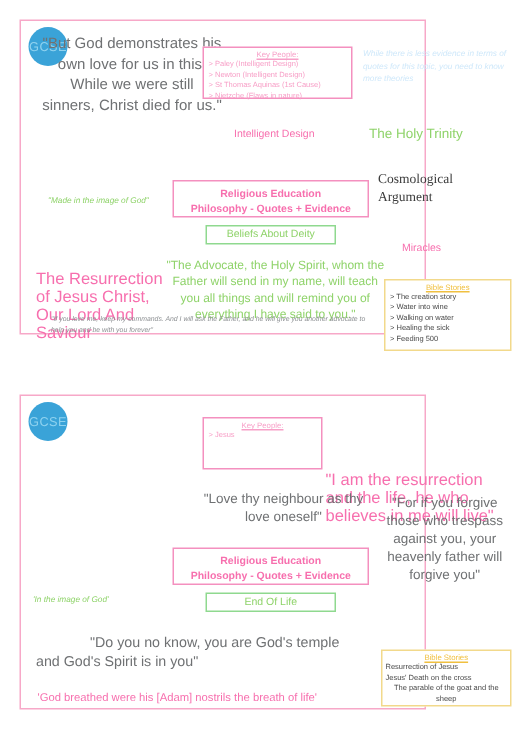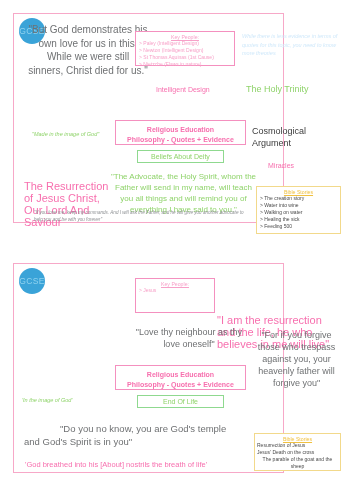--- a/index.html
+++ b/index.html
@@ -95,21 +95,21 @@
 
   <div class="el lbl-pink t-med" style="left:142px;top:72px;width:95px;">Intelligent Design</div>
 
   <div class="el lbl-green t-lg" style="left:232px;top:70px;width:110px;">The Holy Trinity</div>
 
   <div class="el box" style="left:101px;top:106px;width:131px;height:25px;">
     <div class="title-box-t1">Religious Education</div>
     <div class="title-box-t1" style="padding-top:0">Philosophy - Quotes + Evidence</div>
   </div>
 
-  <div class="el lbl-dark t-lg lh12" style="left:238px;top:112px;width:85px;">Cosmological Argument</div>
+  <div class="el lbl-dark t-lg lh12" style="left:238px;top:100px;width:85px;font-family:Liberation Serif, serif;">Cosmological Argument</div>
 
   <div class="el box-green" style="left:123px;top:136px;width:87px;height:13px;">
     <div class="lbl-green t-med center" style="line-height:12px;">Beliefs About Deity</div>
   </div>
 
   <div class="el lbl-green t-small italic" style="left:18px;top:117px;width:100px;">"Made in the image of God"</div>
 
   <div class="el lbl-pink quote-pink" style="left:10px;top:130px;width:96px;">The Resurrection of Jesus Christ, Our Lord And Saviour</div>
 
   <div class="el lbl-pink t-med" style="left:254px;top:148px;width:70px;">Miracles</div>
@@ -151,21 +151,21 @@
   </div>
 
   <div class="el box-green" style="left:123px;top:131px;width:87px;height:13px;">
     <div class="lbl-green t-med center" style="line-height:12px;">End Of Life</div>
   </div>
 
   <div class="el lbl-green t-small italic" style="left:8px;top:133px;width:100px;">'In the image of God'</div>
 
   <div class="el quote-grey" style="left:10px;top:158px;width:205px;text-align:left;text-indent:36px;font-size:9.5px;line-height:13px;">"Do you no know, you are God's temple and God's Spirit is in you"</div>
 
-  <div class="el lbl-pink" style="left:11px;top:196px;width:225px;font-size:7.5px;">'God breathed into his [About] nostrils the breath of life'</div>
+  <div class="el lbl-pink" style="left:11px;top:196px;width:225px;font-size:7.5px;">'God breathed were his [Adam] nostrils the breath of life'</div>
 
   <div class="el box-yellow" style="left:240px;top:169px;width:87px;height:38px;">
     <span class="hdr-link yellow">Bible Stories</span>
     <div class="li dark wrap">Resurrection of Jesus</div>
     <div class="li dark wrap">Jesus' Death on the cross</div>
     <div class="li dark wrap center">The parable of the goat and the sheep</div>
   </div>
 
 </div>
 

